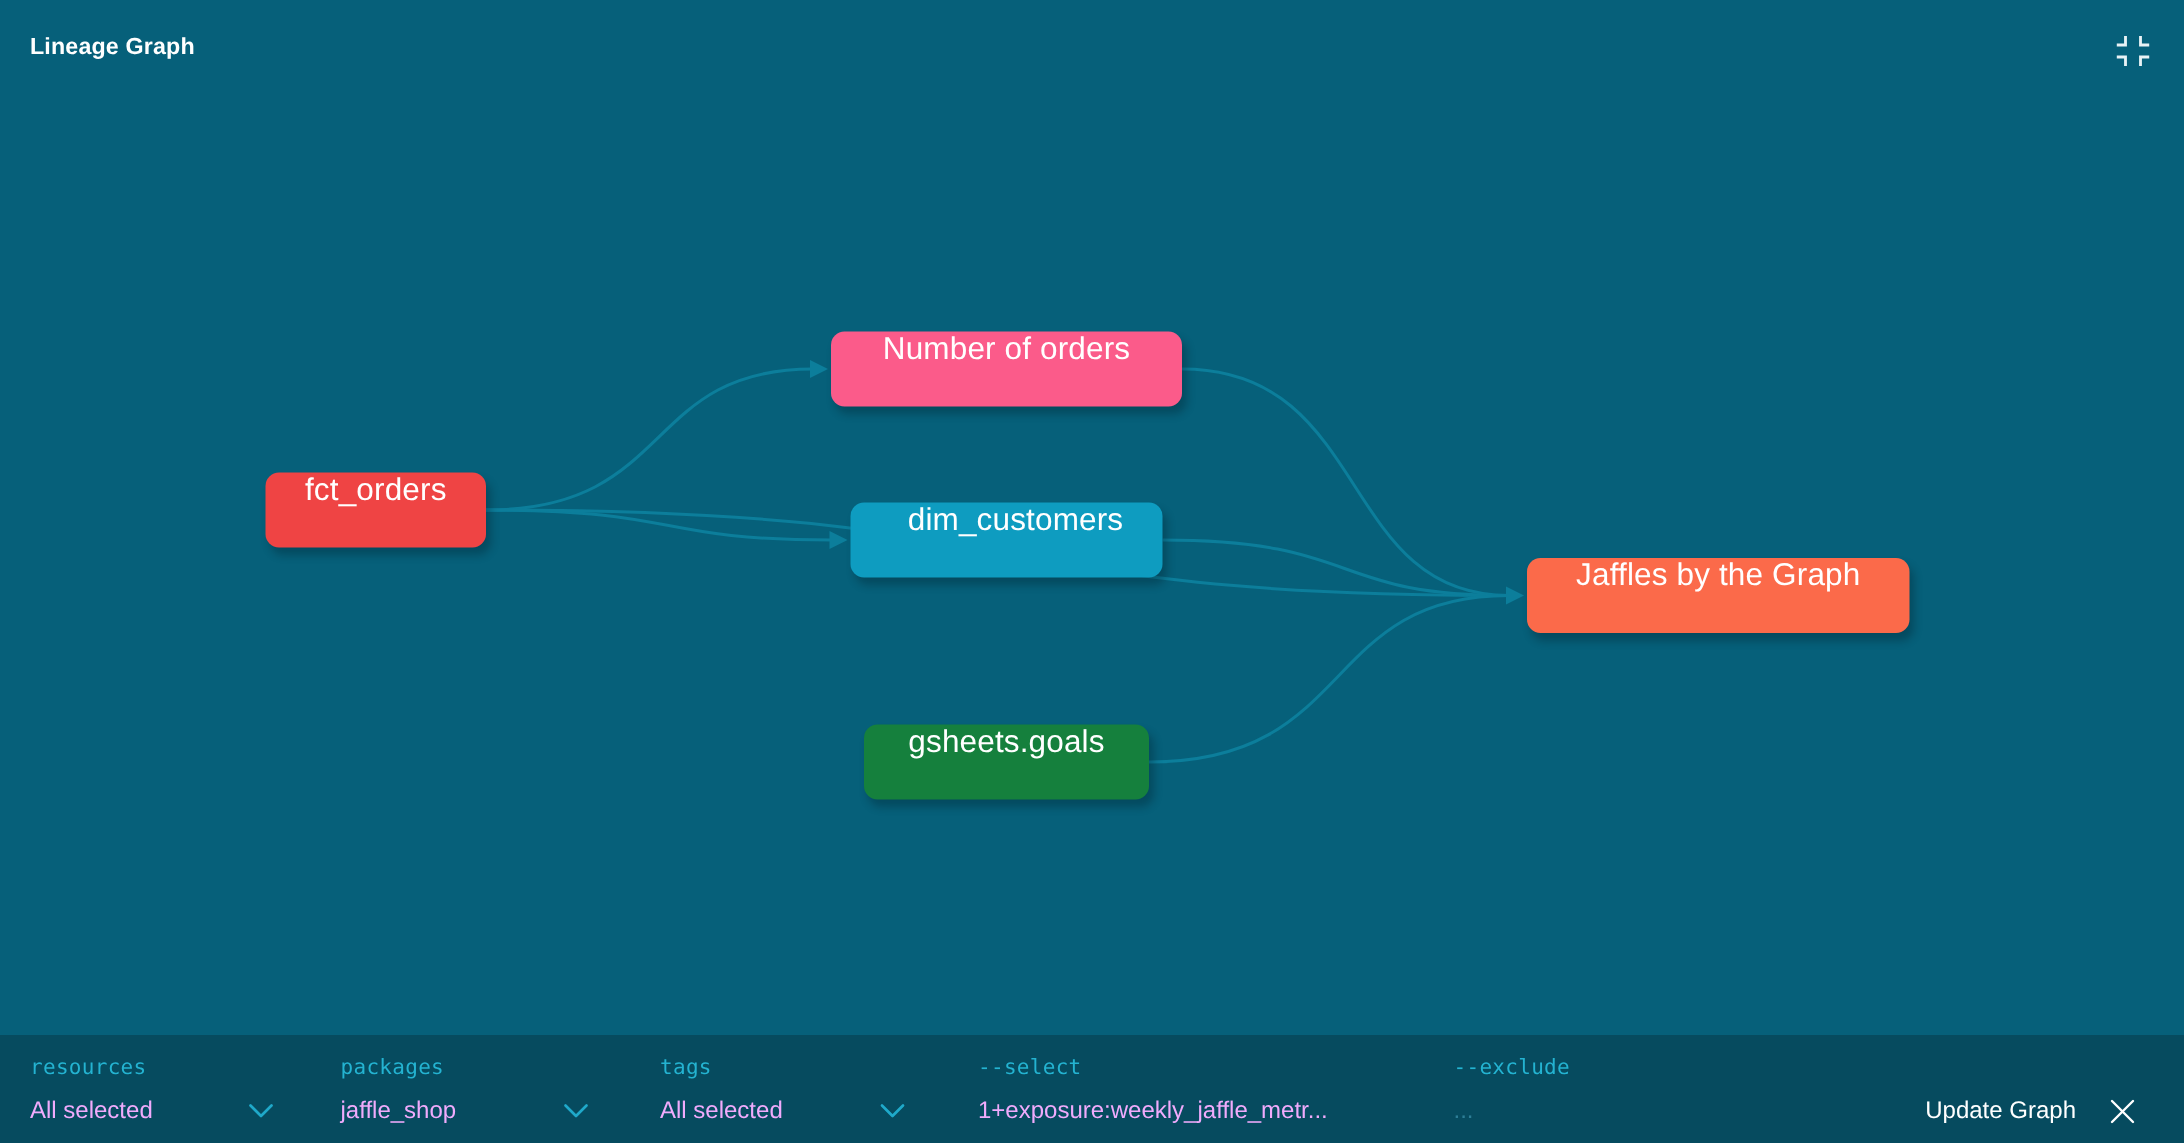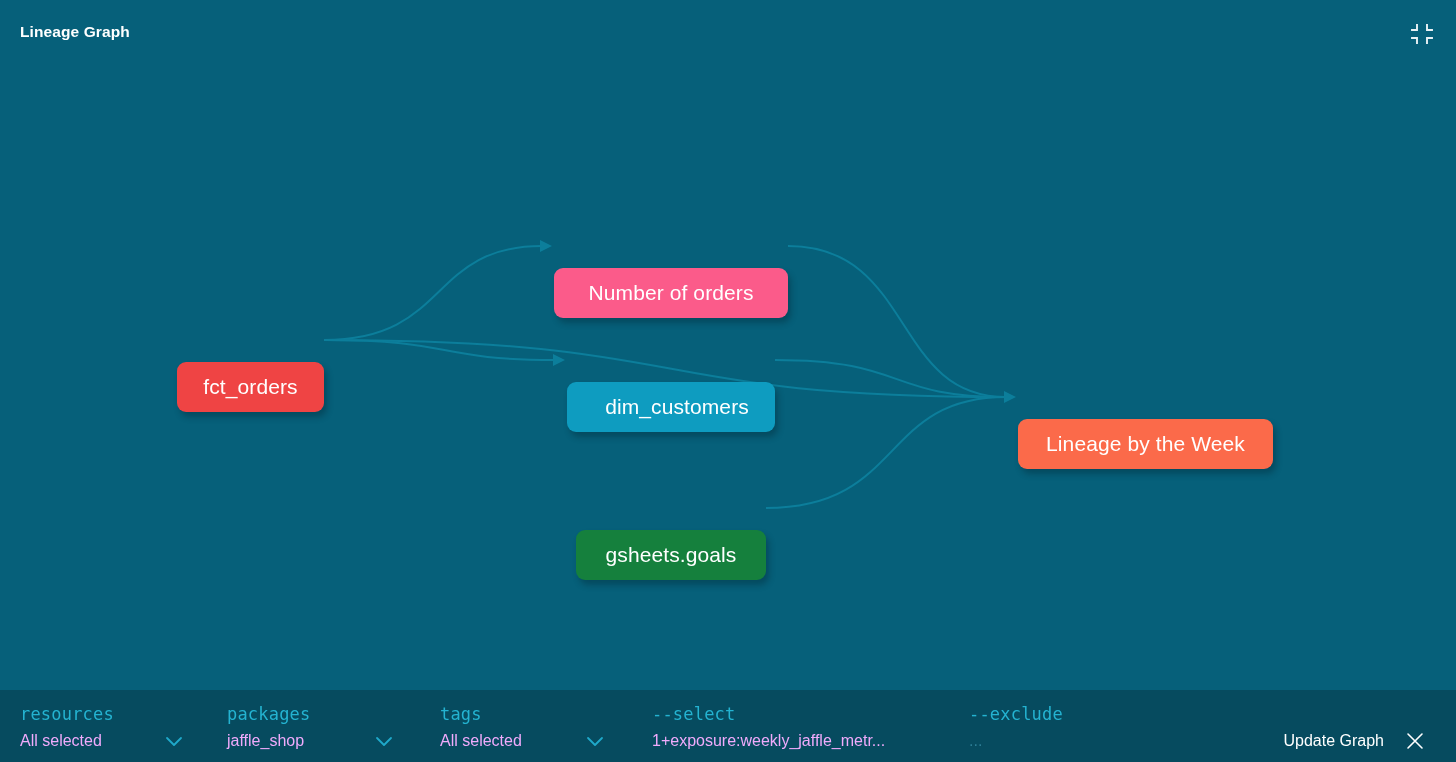--- a/index.html
+++ b/index.html
@@ -65,32 +65,30 @@
   #edges-svg {
     position: absolute;
     top: 0; left: 0;
     width: 1456px;
     height: 625px;
   }
 
   .graph-node {
     position: absolute;
     display: flex;
-    align-items: center;
     justify-content: center;
     border-radius: 9px;
     color: #ffffff;
     font-size: 21px;
     letter-spacing: 0.1px;
     white-space: nowrap;
     cursor: pointer;
     box-shadow: 3px 5px 6px rgba(0, 24, 34, 0.30);
     z-index: 3;
     padding: 0 14px;
-    margin-top: 47px;
   }
 
   
   #bottom-toolbar {
     position: absolute;
     bottom: 0; left: 0;
     width: 1456px;
     height: 72px;
     background: #064b5f;
     z-index: 6;
@@ -100,21 +98,21 @@
     position: absolute;
     top: 0;
     height: 72px;
   }
 
   .field-label {
     position: absolute;
     top: 14px;
     left: 0;
     font-family: "DejaVu Sans Mono", monospace;
-    font-size: 17px;
+    font-size: 14px;
     color: #24b3d1;
     letter-spacing: 0.2px;
     white-space: nowrap;
   }
 
   .field-value {
     position: absolute;
     top: 42px;
     left: 0;
     font-size: 16px;
@@ -192,21 +190,21 @@
         <div class="graph-node" style="left: 554px; top: 155px; width: 234px; height: 50px; background: rgb(251, 91, 138);">
           <span>Number of orders</span>
         </div>
         <div class="graph-node" style="left: 567px; top: 269px; width: 208px; height: 50px; background: rgb(14, 156, 192); padding-left: 26px;">
           <span>dim_customers</span>
         </div>
         <div class="graph-node" style="left: 576px; top: 417px; width: 190px; height: 50px; background: #15803d;">
           <span>gsheets.goals</span>
         </div>
         <div class="graph-node" style="left: 1018px; top: 306px; width: 255px; height: 50px; background: rgb(251, 106, 74);">
-          <span>Lineage by the Week</span>
+          <span>Jaffles by the Graph</span>
         </div>
       </div>
   </div>
 
   <div id="bottom-toolbar">
     <div id="toolbar-fields">
         <div class="toolbar-field" style="left: 20px; width: 200px;">
           <div class="field-label">resources</div>
           <div class="field-value">All selected</div>
           <div class="field-chevron" style="left: 145px;"><svg width="18" height="12" viewBox="0 0 18 12" fill="none">

